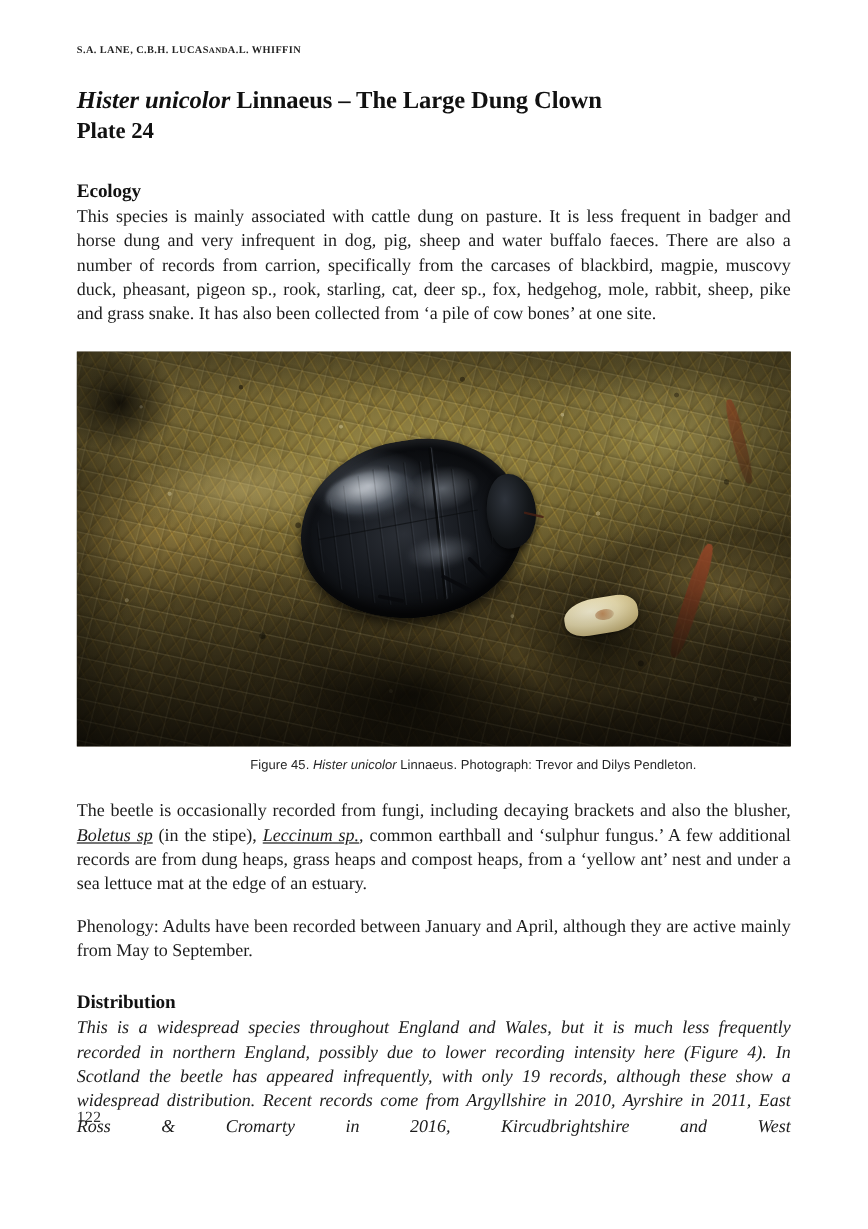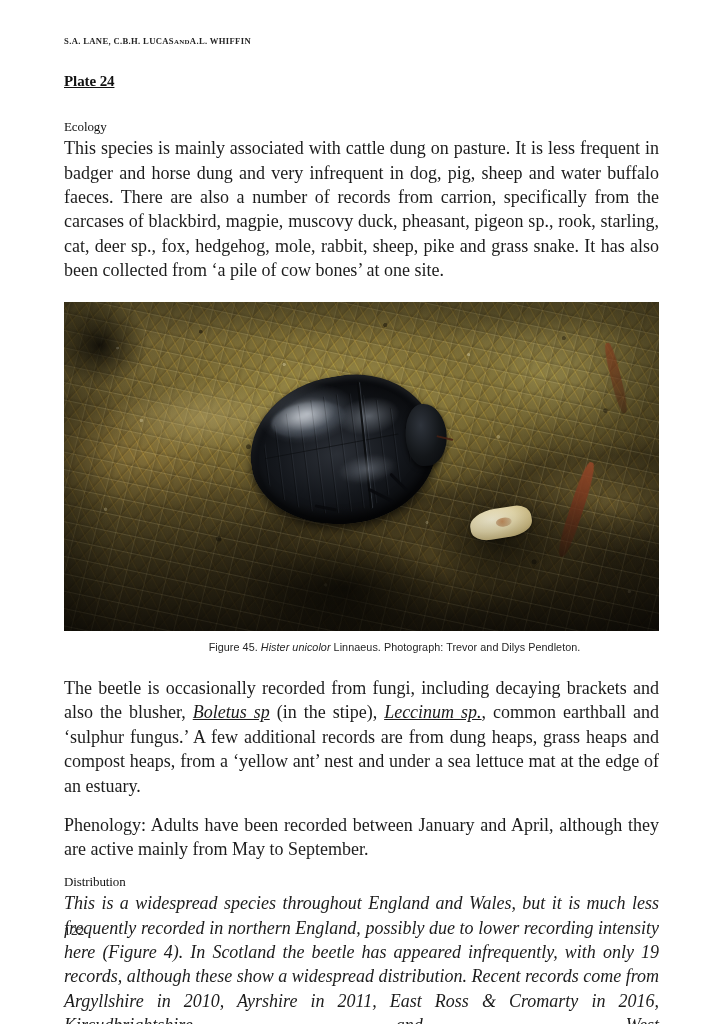--- a/index.html
+++ b/index.html
@@ -52,43 +52,42 @@
   .species-title {
     font-size: 20.5px;
     font-weight: bold;
     line-height: 1.24;
     letter-spacing: -0.1px;
     margin: 0;
     color: #111;
   }
   .species-title .sci { font-style: italic; }
   .plate-line {
-    font-size: 15px;
+    font-size: 19px;
     font-weight: bold;
     line-height: 1.24;
     margin: 1px 0 0 0;
     color: #111;
     letter-spacing: -0.1px;
-    text-decoration: underline;
   }
 
   
   h2.section-head {
-    font-size: 13px;
-    font-weight: normal;
+    font-size: 16px;
+    font-weight: bold;
     margin: 28px 0 2px 0;
     line-height: 1.2;
     color: #111;
     letter-spacing: -0.1px;
   }
-  h2.section-head.tight { margin-top: 12px; }
+  h2.section-head.tight { margin-top: 23px; }
 
   
   p.body {
-    font-size: 18px;
+    font-size: 15px;
     line-height: 1.355;
     text-align: justify;
     text-justify: inter-word;
     margin: 0 0 0 0;
     color: #1c1c1c;
     hyphens: none;
   }
   p.body + p.body { margin-top: 15px; }
   p.body i, p.body .it { font-style: italic; text-decoration: underline; }
   .last-line-full { text-align-last: justify; font-style: italic; }
@@ -365,20 +364,21 @@
 
 <div class="page">
 
   <div class="content">
 
     <div class="running-head">
       <span>S.A. LANE, C.B.H. LUCAS</span><span class="smallcap-and">AND</span><span>A.L. WHIFFIN</span>
     </div>
 
     <div class="title-block">
+      <h1 class="species-title"><span class="sci">Hister unicolor</span><span> Linnaeus – The Large Dung Clown</span></h1>
       <div class="plate-line">Plate 24</div>
     </div>
 
     <h2 class="section-head">Ecology</h2>
     <p class="body">This species is mainly associated with cattle dung on pasture. It is less frequent in badger and horse dung and very infrequent in dog, pig, sheep and water buffalo faeces. There are also a number of records from carrion, specifically from the carcases of blackbird, magpie, muscovy duck, pheasant, pigeon sp., rook, starling, cat, deer sp., fox, hedgehog, mole, rabbit, sheep, pike and grass snake. It has also been collected from ‘a pile of cow bones’ at one site.</p>
 
     <figure class="photo-figure">
       <div class="photo-frame">
         <div class="photo-bg"></div>
         <div class="photo-fibres-a"></div>

